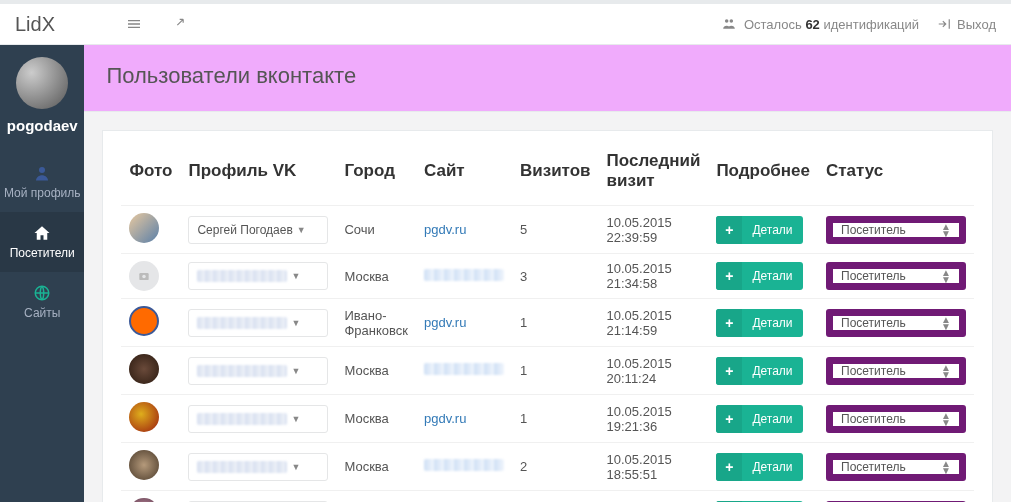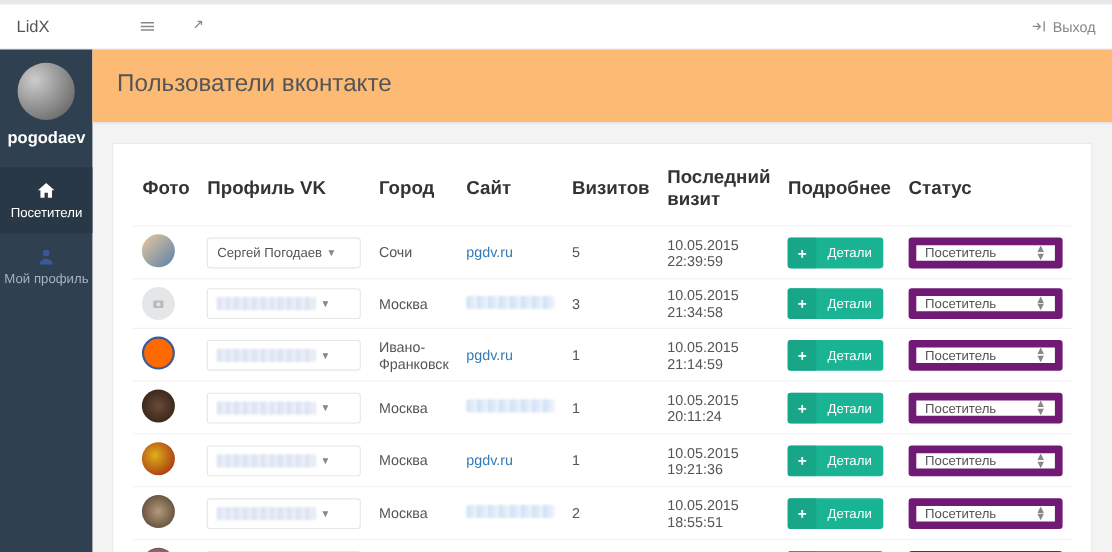--- a/index.html
+++ b/index.html
@@ -1,38 +1,38 @@
 <!DOCTYPE html>
 <html><head>
 <meta charset="utf-8">
 <style>
 * { margin: 0; padding: 0; box-sizing: border-box; }
 body { font-family: -apple-system, BlinkMacSystemFont, "Segoe UI", Helvetica, Arial, sans-serif; background: #f3f3f4; color: #333; font-size: 13px; }
 
 .topbar { height: 45px; background: #fff; border-bottom: 1px solid #e7eaec; border-top: 4px solid #e7eaec; display: flex; align-items: center; padding: 0 15px; }
-.brand { width: 105px; font-size: 15px; font-weight: 500; color: #555; }
+.brand { width: 105px; font-size: 20px; font-weight: 500; color: #555; }
 .topbar-icon { width: 28px; height: 28px; display: flex; align-items: center; justify-content: center; color: #888; cursor: pointer; }
 .topbar-spacer { flex: 1; }
 .topbar-right { display: flex; align-items: center; gap: 18px; color: #888; font-size: 13px; }
 .topbar-right b { color: #333; font-weight: 700; }
 
 .layout { display: flex; min-height: calc(100vh - 45px); }
 
 .sidebar { width: 120px; background: #2f4050; color: #a7b1c2; display: flex; flex-direction: column; align-items: center; padding-top: 12px; }
 .avatar-big { width: 52px; height: 52px; border-radius: 50%; background: radial-gradient(circle at 30% 30%, #ccc, #555); margin-bottom: 8px; }
 .username { color: #fff; font-weight: 600; font-size: 15px; margin-bottom: 18px; }
 .nav { width: 100%; }
 .nav-item { display: flex; flex-direction: column; align-items: center; padding: 12px 0; font-size: 12px; cursor: pointer; color: #a7b1c2; }
 .nav-item.active { background: #293846; color: #fff; }
 .nav-item svg { width: 18px; height: 18px; margin-bottom: 4px; }
 .nav-item.blue svg { fill: #3b5998; }
 .nav-item.tealg svg { fill: #1ab394; }
 
 .main { flex: 1; }
-.page-title { padding: 18px 22px 22px; font-size: 22px; font-weight: 300; color: #555; background: #fdba74; border-bottom: 1px solid #e7eaec; }
+.page-title { padding: 18px 22px 22px; font-size: 22px; font-weight: 300; color: #555; background: #f0abfc; border-bottom: 1px solid #e7eaec; }
 
 .panel { margin: 18px; background: #fff; border: 1px solid #e7eaec; padding: 14px 18px 4px; }
 
 table { width: 100%; border-collapse: collapse; }
 th { text-align: left; font-weight: 600; font-size: 17px; padding: 6px 8px 14px; color: #333; }
 td { padding: 7px 8px; vertical-align: middle; font-size: 13px; color: #555; }
 tbody tr { border-top: 1px solid #f0f0f0; }
 
 .photo { width: 30px; height: 30px; border-radius: 50%; display: inline-block; }
 .ph0 { background: linear-gradient(135deg,#e8c9a0,#5a7fa8); }
@@ -67,46 +67,63 @@
         <path d="M3 6h18v2H3zM3 11h18v2H3zM3 16h18v2H3z"></path>
       </svg>
   </div>
   <div class="topbar-icon" style="margin-left:20px;">
     <svg viewBox="0 0 24 24" width="14" height="14" fill="none" stroke="#888" stroke-width="2">
         <path d="M4 14 L14 4 M14 4 H8 M14 4 V10"></path>
       </svg>
   </div>
   <div class="topbar-spacer"></div>
   <div class="topbar-right">
+    <div>
+      <svg width="14" height="14" viewBox="0 0 24 24" fill="#888" style="vertical-align:-2px;margin-right:4px;">
+          <circle cx="8" cy="7" r="3"></circle>
+          <circle cx="16" cy="7" r="3"></circle>
+          <path d="M2 20c0-3 3-5 6-5s6 2 6 5zM10 20c0-3 3-5 6-5s6 2 6 5z"></path>
+        </svg>
+      <span>Осталось</span>
+      <b>62</b>
+      <span>идентификаций</span>
+    </div>
     <div style="display:flex;align-items:center;gap:6px;cursor:pointer;">
       <svg width="14" height="14" viewBox="0 0 24 24" fill="none" stroke="#888" stroke-width="2">
           <path d="M10 17l5-5-5-5M15 12H3M21 4v16"></path>
         </svg>
       <span>Выход</span>
     </div>
   </div>
 </div>
 
 <div class="layout">
   <div class="sidebar">
     <div class="avatar-big"></div>
     <div class="username">pogodaev</div>
     <div class="nav">
-      <div class="nav-item active">
-        <svg viewBox="0 0 24 24" fill="#fff">
-            <path d="M12 3l10 9h-3v9h-5v-6H10v6H5v-9H2z"></path>
-          </svg>
-        <span>Посетители</span>
-      </div>
       <div class="nav-item blue">
         <svg viewBox="0 0 24 24">
             <circle cx="12" cy="8" r="4"></circle>
             <path d="M4 22c0-4 4-7 8-7s8 3 8 7z"></path>
           </svg>
         <span>Мой профиль</span>
+      </div>
+      <div class="nav-item active">
+        <svg viewBox="0 0 24 24" fill="#fff">
+            <path d="M12 3l10 9h-3v9h-5v-6H10v6H5v-9H2z"></path>
+          </svg>
+        <span>Посетители</span>
+      </div>
+      <div class="nav-item tealg">
+        <svg viewBox="0 0 24 24">
+            <circle cx="12" cy="12" r="9" fill="none" stroke="#1ab394" stroke-width="2"></circle>
+            <path d="M3 12h18M12 3c3 3 3 15 0 18M12 3c-3 3-3 15 0 18" fill="none" stroke="#1ab394" stroke-width="2"></path>
+          </svg>
+        <span>Сайты</span>
       </div>
     </div>
   </div>
 
   <div class="main">
     <div class="page-title">Пользователи вконтакте</div>
 
     <div class="panel">
       <table>
         <thead>

